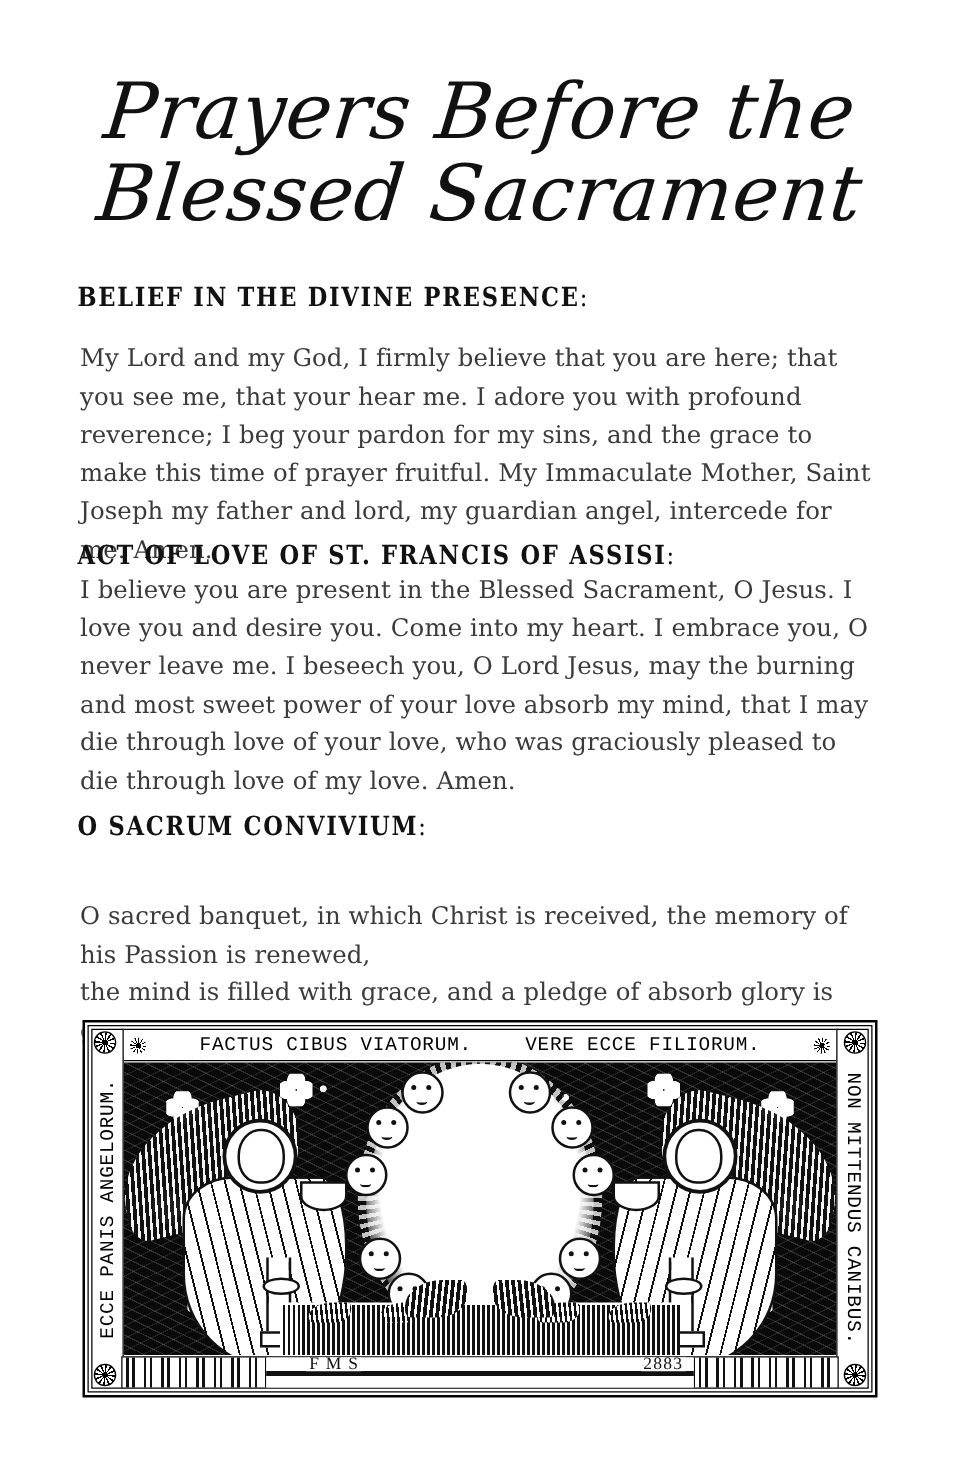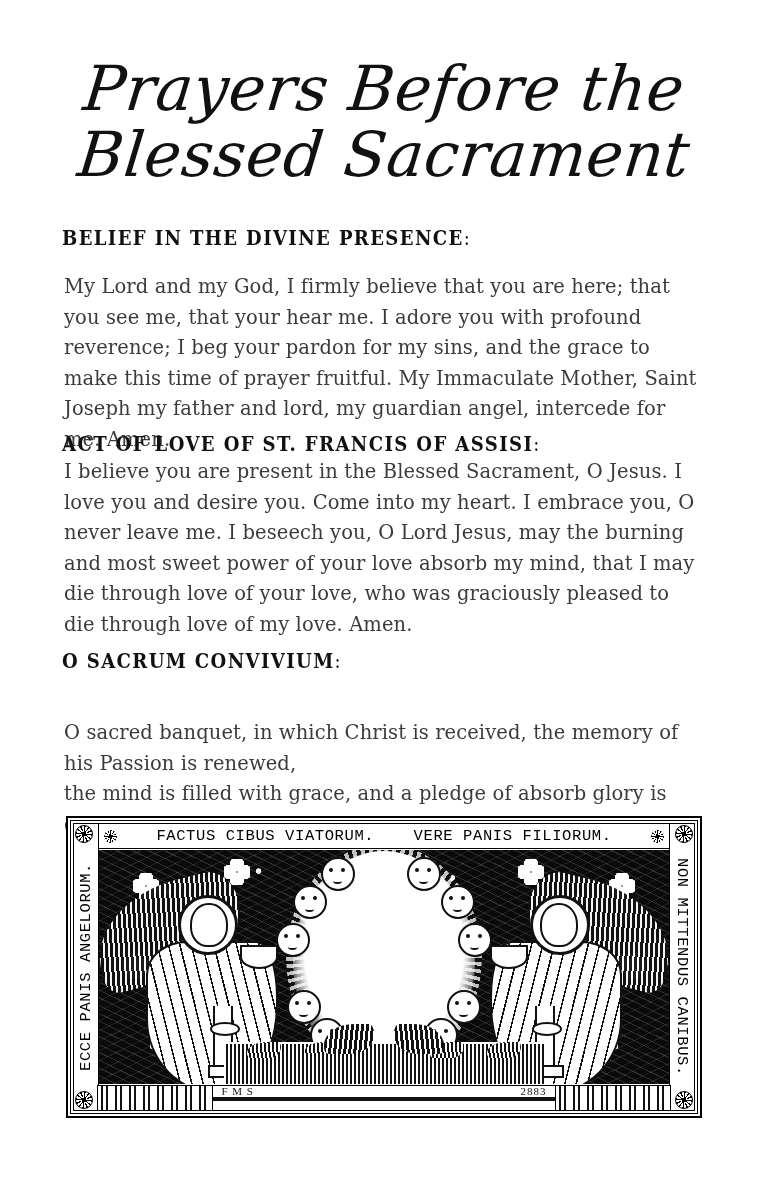--- a/index.html
+++ b/index.html
@@ -409,29 +409,30 @@
     position: relative;
     display: flex;
     align-items: center;
     justify-content: space-between;
     padding: 0 6px;
     background:
       linear-gradient(#fff 0 45%, #111 45% 62%, #fff 62% 100%);
   }
   .sign-run .sig {
     font-family: "Liberation Serif", serif;
-    font-size: 11px;
+    font-size: 14px;
     letter-spacing: 1px;
     color: #111;
     background: #fff;
     padding: 0 2px;
     position: relative;
     z-index: 2;
     align-self: flex-start;
     line-height: 11px;
+    margin-left: 26px;
   }
 
   .corner-rosette {
     position: absolute;
     width: 18px; height: 18px;
     background:
       radial-gradient(circle at 50% 50%, #000 0 20%, transparent 21%),
       conic-gradient(#000 0 12deg, #fff 12deg 30deg, #000 30deg 42deg,
         #fff 42deg 60deg, #000 60deg 72deg, #fff 72deg 90deg,
         #000 90deg 102deg, #fff 102deg 120deg, #000 120deg 132deg,
@@ -537,21 +538,21 @@
 
         <div class="cherub-wings">
           <div class="cw left"></div>
           <div class="cw right"></div>
         </div>
       </div>
 
       <div class="band band-top">
         <span class="rosette"></span>
         <span>FACTUS CIBUS VIATORUM.</span>
-        <span>VERE PANIS FILIORUM.</span>
+        <span>VERE ECCE FILIORUM.</span>
         <span class="rosette"></span>
       </div>
 
       <div class="band band-left">
         <span class="vtext">ECCE PANIS ANGELORUM.</span>
       </div>
 
       <div class="band band-right">
         <span class="vtext">NON MITTENDUS CANIBUS.</span>
       </div>

